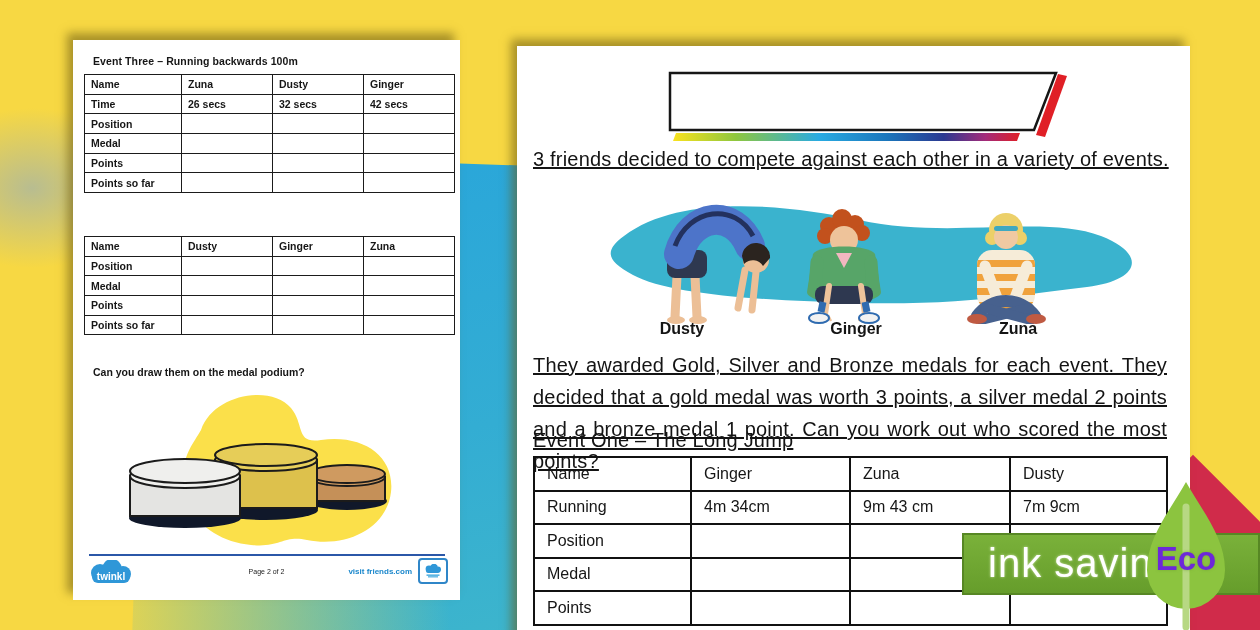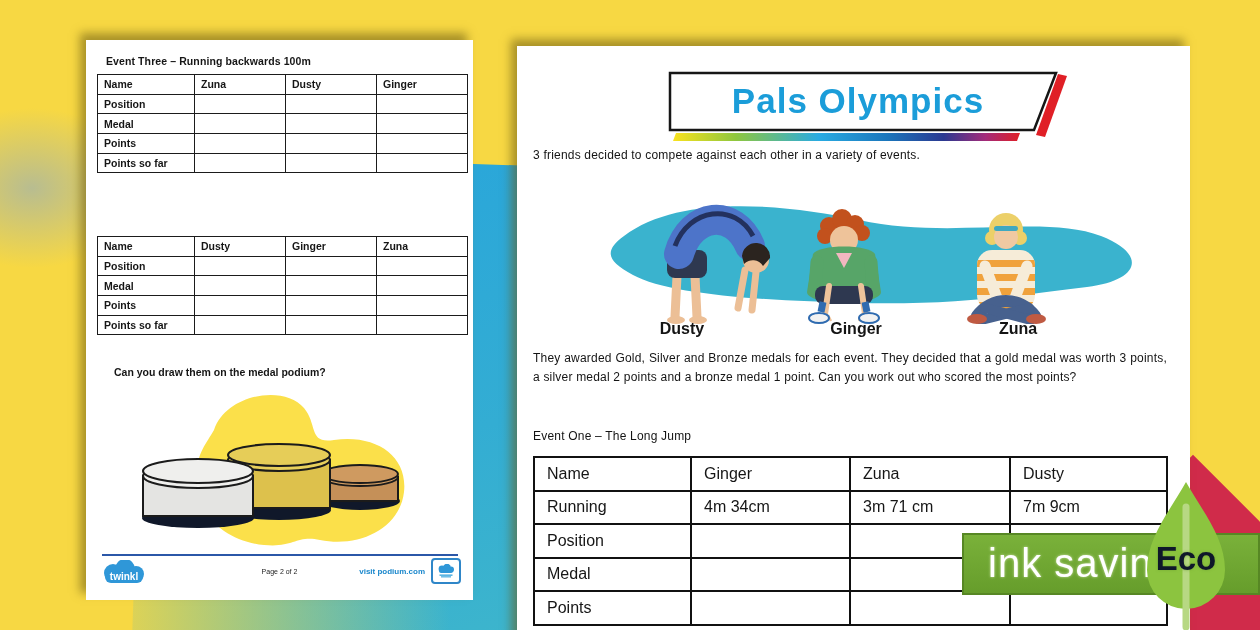--- a/index.html
+++ b/index.html
@@ -14,55 +14,55 @@
   .bg-blue-blob{position:absolute;left:138px;top:163px;width:610px;height:620px;border-radius:110px;
     background:linear-gradient(165deg,#28a5db 0%,#33add3 45%,#46bcc6 100%);
     transform:rotate(2deg);z-index:1;}
   .bg-yellow-fade{position:absolute;left:40px;top:558px;width:500px;height:80px;z-index:1;
     background:linear-gradient(90deg,#f7d843 8%,rgba(247,216,67,0) 82%);}
   .red-diamond{position:absolute;left:1033px;top:521px;width:320px;height:320px;
     background:#d02b4a;transform:rotate(45deg);z-index:1;}
   
   .page{position:absolute;background:#ffffff;z-index:2;
     box-shadow:-6px -7px 9px rgba(104,88,18,.55);}
-  .page-left{left:86px;top:40px;width:387px;height:560px;}
+  .page-left{left:73px;top:40px;width:387px;height:560px;}
   .page-right{left:517px;top:46px;width:673px;height:600px;}
   .abs{position:absolute;}
   
   .lp-heading{font-size:10.5px;font-weight:bold;color:#161616;letter-spacing:.1px;line-height:1.4;}
   table.lp-table{border-collapse:collapse;table-layout:fixed;width:371px;}
   .lp-table td{border:1.5px solid #1b1b1b;height:18.7px;padding:0 6px;
     font-size:10.5px;font-weight:bold;color:#161616;overflow:hidden;white-space:nowrap;}
   .lp-col-label{width:97px;} .lp-col{width:91px;}
   .lp-prompt{font-size:10.5px;font-weight:bold;color:#161616;}
   .lp-footer-rule{background:#2b57a8;height:2px;}
   .lp-page-label{font-size:7px;color:#222;text-align:center;}
   .lp-visit{font-size:8px;font-weight:bold;color:#1a87cc;}
   .lp-badge{width:26px;height:22px;border:2px solid #2f86c8;border-radius:4px;background:#fff;
     display:flex;align-items:center;justify-content:center;}
   
   .rp-title{display:flex;align-items:center;justify-content:center;
     font-size:35px;font-weight:bold;color:#1b9dd9;letter-spacing:1px;}
-  .rp-text{font-size:12px;color:#141414;letter-spacing:.2px;}
+  .rp-text{font-size:20px;color:#141414;letter-spacing:.2px;text-decoration:underline;}
   .rp-names span{position:absolute;transform:translateX(-50%);
     font-size:16px;font-weight:bold;color:#141414;}
   .rp-par{line-height:1.6;text-align:justify;}
   table.rp-table{border-collapse:collapse;table-layout:fixed;width:633px;}
   .rp-table td{border:2px solid #111;height:31.5px;padding:0 12px;
     font-size:16px;color:#161616;overflow:hidden;white-space:nowrap;}
   .rp-col0{width:157px;}.rp-col1{width:159px;}.rp-col2{width:160px;}.rp-col3{width:157px;}
   
   .eco-band{position:absolute;left:962px;top:533px;width:298px;height:62px;z-index:3;
     box-sizing:border-box;border:2px solid #578724;
     background:linear-gradient(180deg,#7ab13a 0%,#669d2b 100%);}
   .eco-band-label{font-size:40px;color:#ffffff;line-height:56px;padding-left:24px;
     text-shadow:0 0 3px rgba(225,240,195,.8);letter-spacing:1px;}
   .eco-leaf{position:absolute;left:1136px;top:477px;width:100px;height:156px;z-index:4;}
   .eco-leaf-label{position:absolute;left:1136px;top:540px;width:100px;z-index:5;
-    text-align:center;font-size:33px;font-weight:bold;color:#0f172a;
+    text-align:center;font-size:33px;font-weight:bold;color:#6d28d9;
     text-shadow:0 0 3px rgba(110,160,50,.75);}
 </style>
 </head>
 <body>
 
 <div class="bg-gray-blob"></div>
 <div class="bg-blue-blob"></div>
 <div class="bg-yellow-fade"></div>
 <div class="red-diamond"></div>
 
@@ -78,20 +78,26 @@
         <col class="lp-col">
       </colgroup>
     <tbody>
         <tr>
           <td>Name</td>
           <td>Zuna</td>
           <td>Dusty</td>
           <td>Ginger</td>
         </tr>
         <tr>
+          <td>Time</td>
+          <td>26 secs</td>
+          <td>32 secs</td>
+          <td>42 secs</td>
+        </tr>
+        <tr>
           <td>Position</td>
           <td></td>
           <td></td>
           <td></td>
         </tr>
         <tr>
           <td>Medal</td>
           <td></td>
           <td></td>
           <td></td>
@@ -146,21 +152,21 @@
         </tr>
         <tr>
           <td>Points so far</td>
           <td></td>
           <td></td>
           <td></td>
         </tr>
       </tbody>
   </table>
 
-  <div class="abs lp-prompt" style="left:20px;top:326px;margin-left:8px;">Can you draw them on the medal podium?</div>
+  <div class="abs lp-prompt" style="left:20px;top:326px;">Can you draw them on the medal podium?</div>
 
   <svg class="abs" style="left:50px;top:342px;" width="305" height="172" viewBox="0 0 305 172">
     <path d="M78,48 C90,12 148,2 168,26 C182,43 172,62 198,58 C240,52 272,74 268,110 C264,146 224,166 184,158
          C160,153 158,166 128,163 C86,159 56,128 60,92 C62,70 70,62 78,48 Z" fill="#fbe04a"></path>
 
     <ellipse cx="224" cy="119" rx="40" ry="9" fill="#10182a"></ellipse>
     <rect x="186" y="95" width="76" height="24" fill="#c59058" stroke="#1b1b1b" stroke-width="2"></rect>
     <ellipse cx="224" cy="95" rx="38" ry="9" fill="#d09c62" stroke="#1b1b1b" stroke-width="2"></ellipse>
     <ellipse cx="224" cy="92" rx="38" ry="9" fill="#cf9a60" stroke="#1b1b1b" stroke-width="2"></ellipse>
 
@@ -180,21 +186,21 @@
   <svg class="abs" style="left:14px;top:520px;" width="48" height="27" viewBox="0 0 48 27">
     <circle cx="13" cy="13" r="9" fill="#2f97d8"></circle>
     <circle cx="25" cy="9" r="10" fill="#2f97d8"></circle>
     <circle cx="36" cy="14" r="8" fill="#2f97d8"></circle>
     <rect x="5" y="11" width="38" height="12" rx="6" fill="#2f97d8"></rect>
     <text x="24" y="20" text-anchor="middle" font-size="10" font-weight="bold" fill="#ffffff">twinkl</text>
   </svg>
 
   <div class="abs lp-page-label" style="left:0;right:0;top:528px;">Page 2 of 2</div>
 
-  <div class="abs lp-visit" style="right:48px;top:527px;">visit podium.com</div>
+  <div class="abs lp-visit" style="right:48px;top:527px;">visit friends.com</div>
 
   <div class="abs lp-badge" style="right:12px;top:518px;">
     <svg width="20" height="14" viewBox="0 0 20 14">
       <circle cx="6" cy="5" r="3.4" fill="#2f97d8"></circle>
       <circle cx="11" cy="3.6" r="3.8" fill="#2f97d8"></circle>
       <circle cx="15" cy="5.6" r="3" fill="#2f97d8"></circle>
       <rect x="3" y="4.6" width="14" height="4.4" rx="2.2" fill="#2f97d8"></rect>
       <rect x="3.5" y="10.5" width="13" height="1.3" fill="#35a3dc"></rect>
       <rect x="5" y="12.3" width="10" height="1.1" fill="#35a3dc"></rect>
     </svg>
@@ -212,21 +218,20 @@
           <stop offset="0.62" stop-color="#1b75bb"></stop>
         <stop offset="0.78" stop-color="#2b3991"></stop>
           <stop offset="0.9" stop-color="#a32b7a"></stop>
         <stop offset="1" stop-color="#e01f26"></stop>
       </linearGradient>
     </defs>
     <polygon points="8,62 352,62 349,70 5,70" fill="url(#bannerGrad)"></polygon>
     <polygon points="390,3 399,5 377,66 368,64" fill="#e01f26"></polygon>
     <polygon points="2,2 388,2 366,59 2,59" fill="#ffffff" stroke="#161616" stroke-width="2.5"></polygon>
   </svg>
-  <div class="abs rp-title" style="left:151px;top:29px;width:380px;height:52px;">Pals Olympics</div>
 
   <div class="abs rp-text" style="left:16px;top:102px;width:640px;">3 friends decided to compete against each other in a variety of events.</div>
 
   <svg class="abs" style="left:12px;top:128px;" width="640" height="150" viewBox="0 0 640 150">
     <path d="M95,62 C150,20 255,30 330,46 C420,66 515,40 572,62 C618,80 612,106 558,113
          C478,123 420,131 330,129 C240,127 140,121 104,101 C76,86 76,76 95,62 Z" fill="#3ab3ce"></path>
 
     <g>
       <path d="M148,102 L146,143" stroke="#ecbf96" stroke-width="9" stroke-linecap="round" fill="none"></path>
       <path d="M166,102 L168,143" stroke="#ecbf96" stroke-width="9" stroke-linecap="round" fill="none"></path>
@@ -314,21 +319,21 @@
     <tbody>
         <tr>
           <td>Name</td>
           <td>Ginger</td>
           <td>Zuna</td>
           <td>Dusty</td>
         </tr>
         <tr>
           <td>Running</td>
           <td>4m 34cm</td>
-          <td>3m 71 cm</td>
+          <td>9m 43 cm</td>
           <td>7m 9cm</td>
         </tr>
         <tr>
           <td>Position</td>
           <td></td>
           <td></td>
           <td></td>
         </tr>
         <tr>
           <td>Medal</td>

